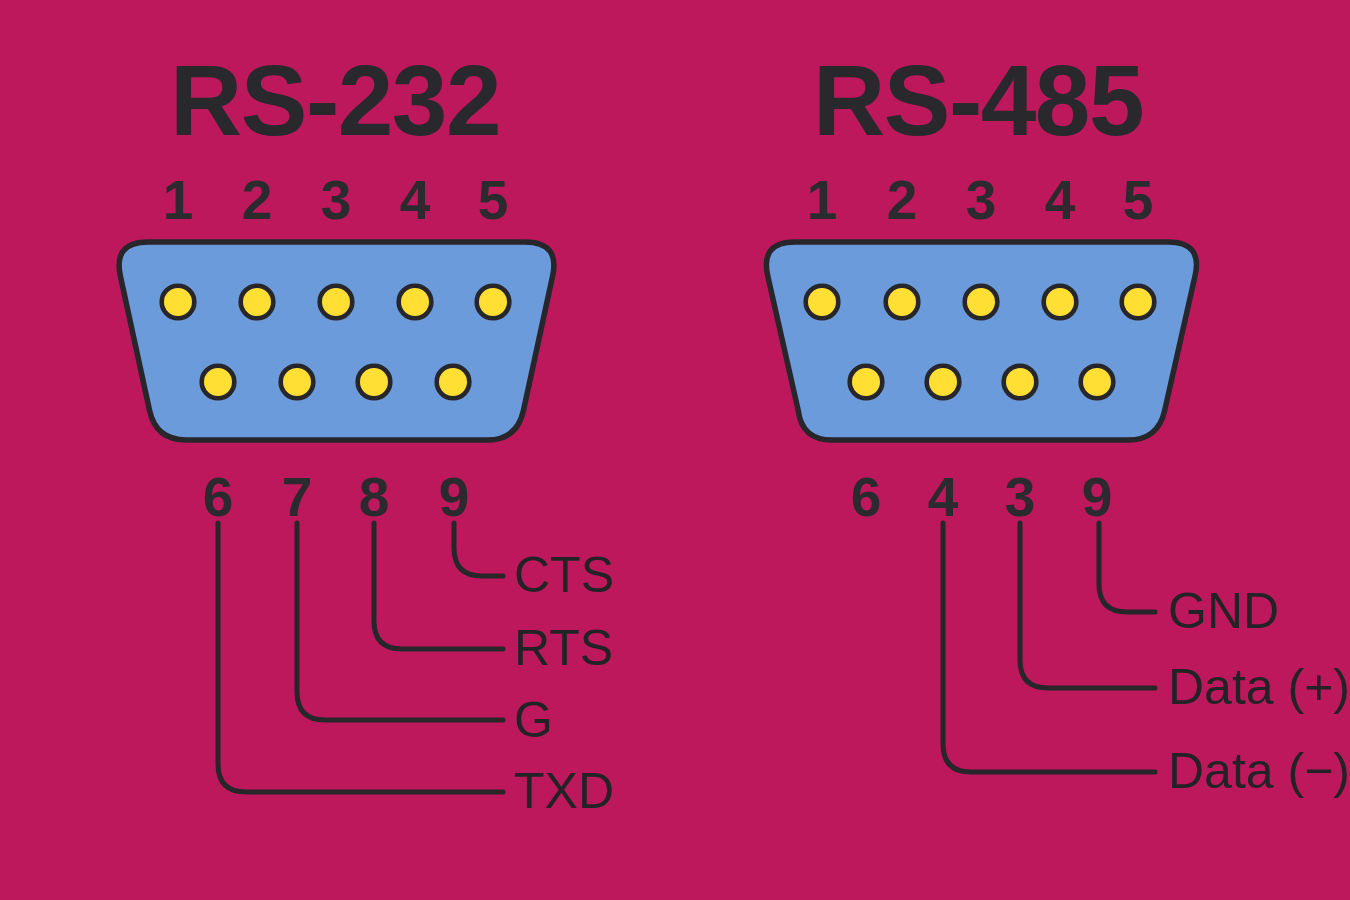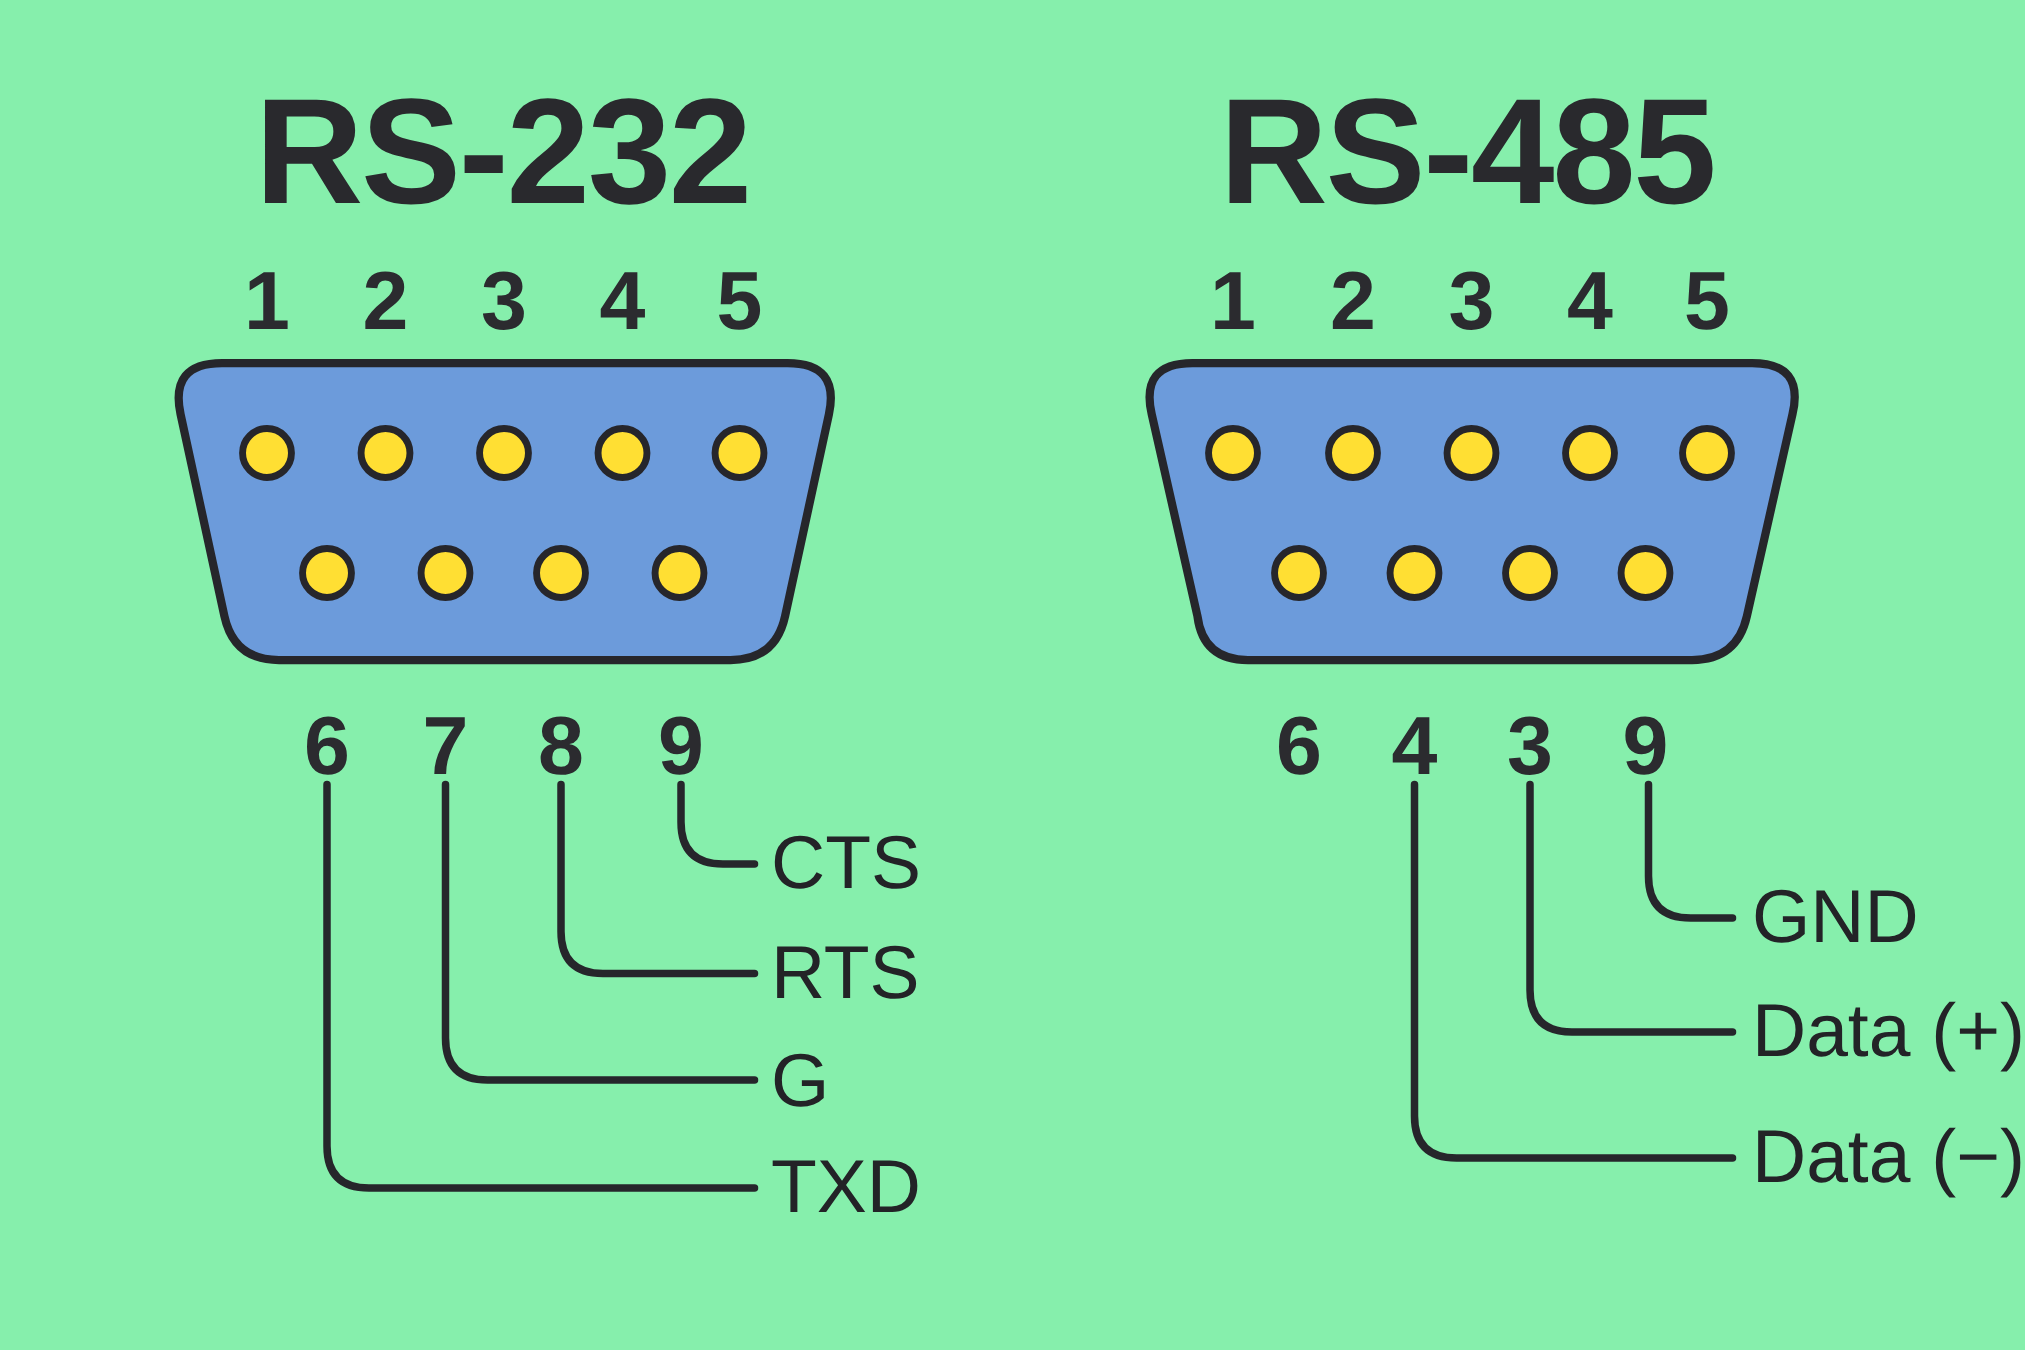--- a/index.html
+++ b/index.html
@@ -1,20 +1,20 @@
 <!DOCTYPE html>
 <html><head>
 <meta charset="utf-8">
 <style>
   html,body{margin:0;padding:0;}
   body{background:#e8e6e1;font-family:"Liberation Sans",sans-serif;}
   .canvas{
     position:relative;
     width:1350px;height:900px;
-    background:#86efac;
+    background:#be185d;
     overflow:hidden;
   }
   svg{display:block;}
   .title{
     font-family:"Liberation Sans",sans-serif;
     font-size:100px;font-weight:700;
     letter-spacing:-1.5px;
     fill:#29292D;
   }
   .pin-num{

